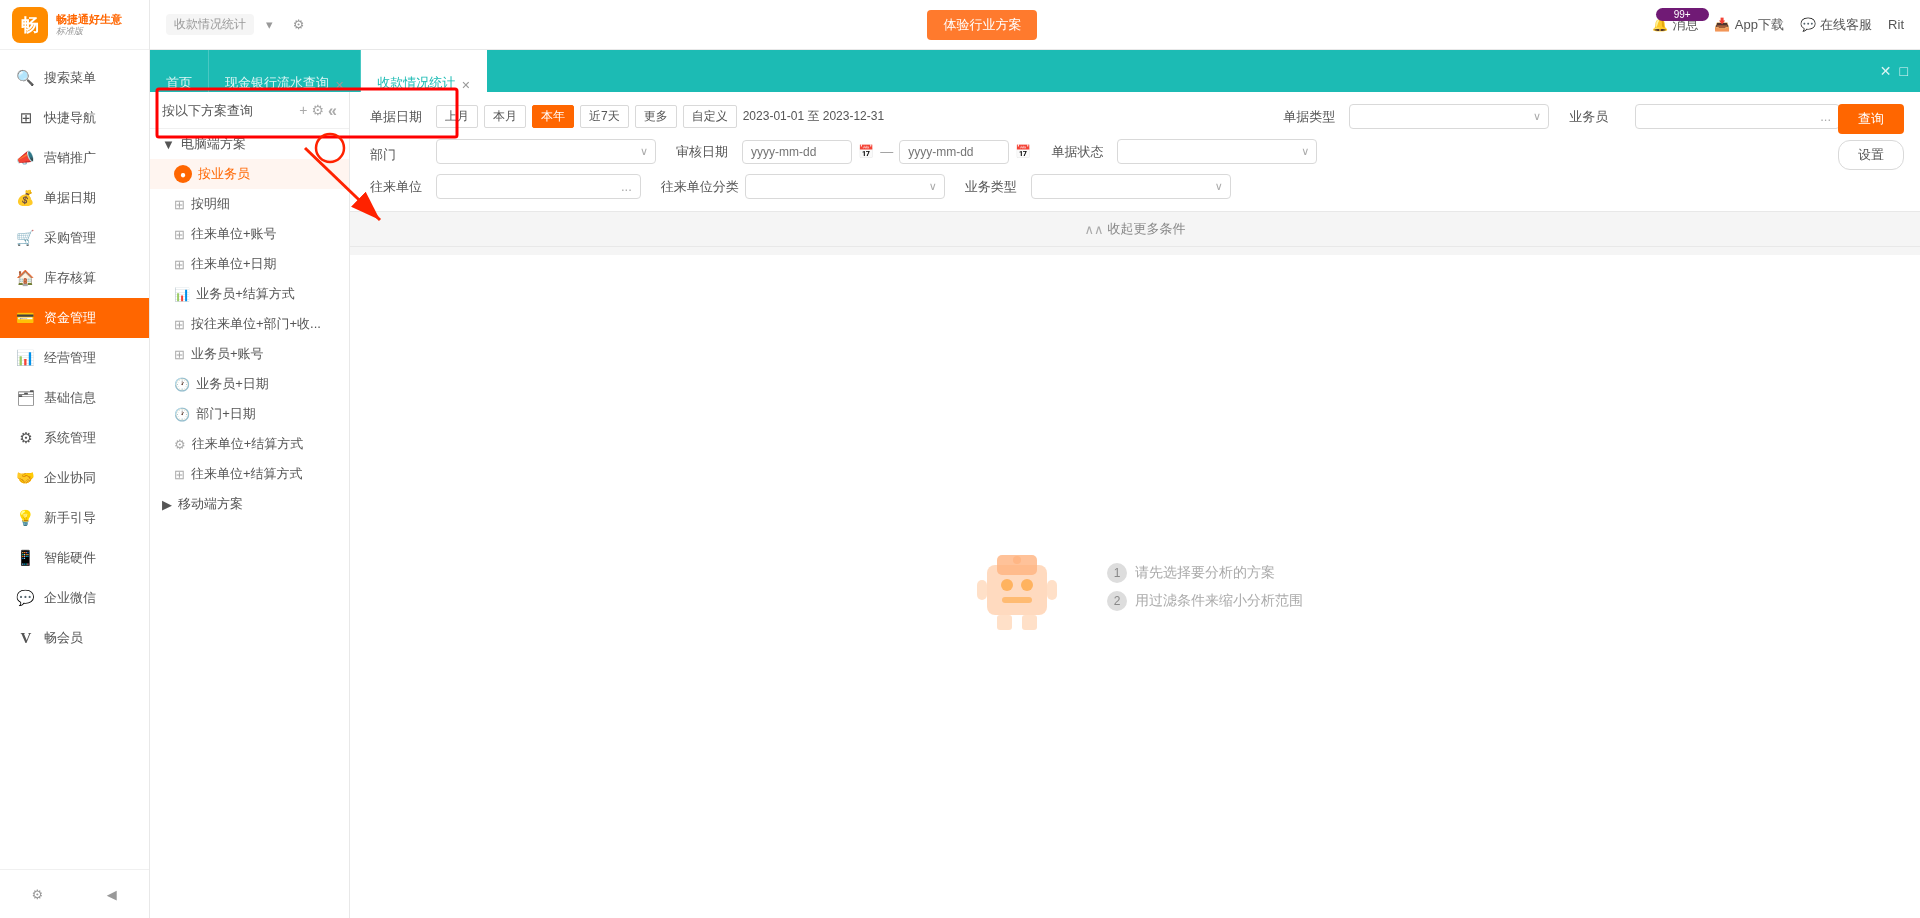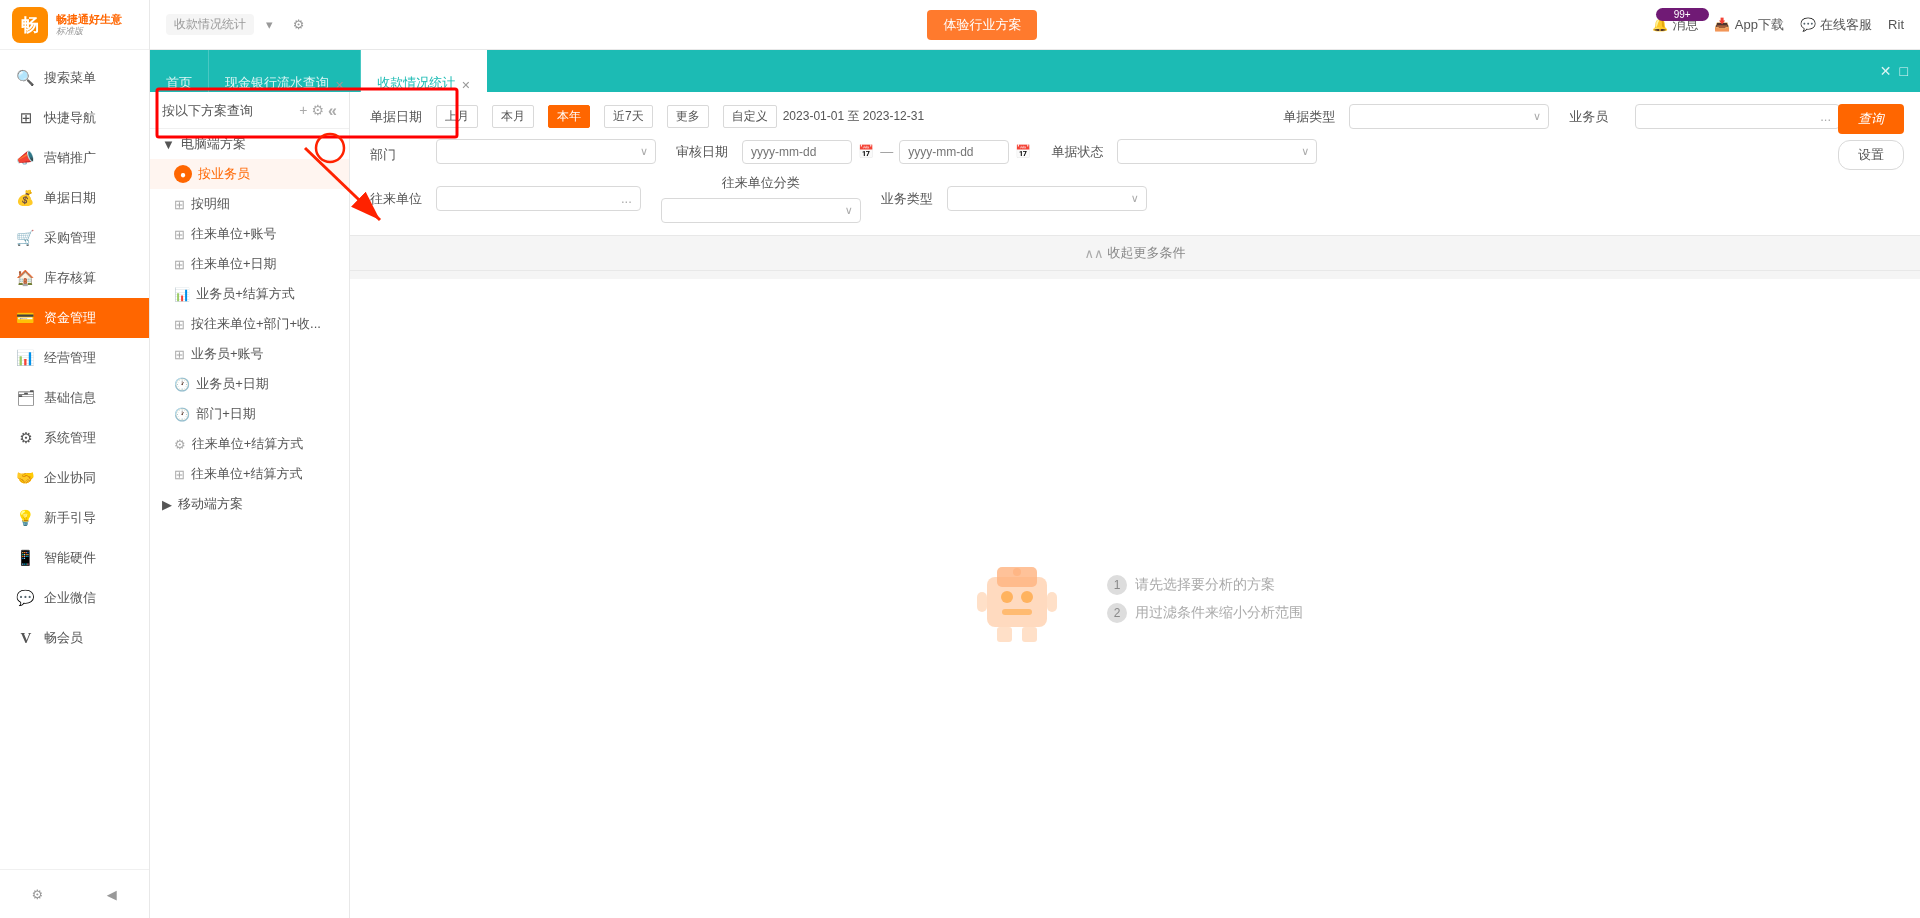--- a/index.html
+++ b/index.html
@@ -66,36 +66,36 @@
     .scheme-item { display: flex; align-items: center; padding: 6px 12px 6px 24px; cursor: pointer; color: #555; font-size: 13px; }
     .scheme-item .item-icon { margin-right: 6px; font-size: 13px; }
     .active-item { display: flex; align-items: center; padding: 6px 12px 6px 24px; color: #f60; font-size: 13px; background: #fff5f0; cursor: pointer; }
     .active-dot { width: 18px; height: 18px; background: #f60; border-radius: 50%; display: inline-flex; align-items: center; justify-content: center; color: white; font-size: 10px; margin-right: 6px; }
 
     
     .right-panel { flex: 1; display: flex; flex-direction: column; overflow: hidden; background: #f5f5f5; padding: 0; }
     .filter-row { display: flex; align-items: center; gap: 16px; margin-bottom: 10px; }
     .filter-row:last-child { margin-bottom: 0; }
     .filter-label { color: #555; font-size: 13px; white-space: nowrap; min-width: 60px; }
-    .filter-date-group { display: flex; gap: 14px; border-radius: 8px; }
+    .filter-date-group { display: flex; gap: 6px; border-radius: 8px; }
     .date-btn { padding: 2px 8px; border-radius: 2px; border: 1px solid #d9d9d9; background: #fff; color: #555; font-size: 12px; cursor: pointer; }
     .date-btn.active { background: #f60; color: white; border-color: #f60; }
     .date-range { display: flex; align-items: center; gap: 4px; color: #555; font-size: 12px; }
     .filter-select { border: 1px solid #d9d9d9; border-radius: 4px; padding: 4px 24px 4px 8px; font-size: 13px; color: #555; background: #fff; appearance: none; min-width: 200px; cursor: pointer; position: relative; }
     .select-wrapper { position: relative; display: inline-flex; align-items: center; }
     .select-wrapper::after { content: '∨'; position: absolute; right: 8px; color: #aaa; font-size: 11px; pointer-events: none; }
     .filter-input { border: 1px solid #d9d9d9; border-radius: 4px; padding: 4px 8px; font-size: 13px; color: #555; background: #fff; min-width: 150px; }
     .date-input { border: 1px solid #d9d9d9; border-radius: 4px; padding: 4px 8px; font-size: 12px; color: #bbb; background: #fff; width: 120px; }
 
     
     .collapse-bar { display: flex; align-items: center; justify-content: center; padding: 8px; background: #f5f5f5; cursor: pointer; }
     .collapse-btn { display: flex; align-items: center; gap: 4px; color: #888; font-size: 13px; }
 
     
-    .query-btn { background: #f60; color: white; border: none; border-radius: 4px; padding: 6px 20px; font-size: 13px; cursor: pointer; font-style: italic; }
+    .query-btn { background: #f60; color: white; border: none; border-radius: 4px; padding: 6px 20px; font-size: 13px; cursor: pointer; }
     .set-btn { background: #fff; color: #555; border: 1px solid #d9d9d9; border-radius: 12px; padding: 5px 16px; font-size: 13px; cursor: pointer; }
 
     
     .empty-state { flex: 1; display: flex; flex-direction: column; align-items: center; justify-content: center; gap: 16px; background: #fff; margin-top: 8px; }
     .empty-tips { display: flex; flex-direction: column; gap: 8px; }
     .empty-tip { display: flex; align-items: center; gap: 8px; color: #aaa; font-size: 14px; }
     .tip-num { width: 20px; height: 20px; border-radius: 50%; background: #ddd; display: flex; align-items: center; justify-content: center; color: #888; font-size: 12px; }
 
     
     .filter-outer { position: relative; }
@@ -359,21 +359,21 @@
           </div>
 
           <div class="filter-row" style="display:flex;align-items:center;gap:20px;margin-bottom:0;">
             <div style="display:flex;align-items:center;gap:6px;">
               <span class="filter-label">往来单位</span>
               <div style="display:flex;align-items:center;border:1px solid #d9d9d9;border-radius:4px;padding:4px 8px;min-width:200px;">
                 <input type="text" class="filter-input" style="border: none; outline: none; padding: 0px; min-width: 160px;">
                 <span style="color:#aaa;cursor:pointer;">...</span>
               </div>
             </div>
-            <div style="display:flex;align-items:center;gap:6px;flex-direction:column;">
+            <div style="display:flex;align-items:center;gap:6px;">
               <span class="filter-label">往来单位分类</span>
               <div class="select-wrapper">
                 <select class="filter-select" style="width:180px;"></select>
               </div>
             </div>
             <div style="display:flex;align-items:center;gap:6px;">
               <span class="filter-label">业务类型</span>
               <div class="select-wrapper">
                 <select class="filter-select" style="width:180px;"></select>
               </div>

